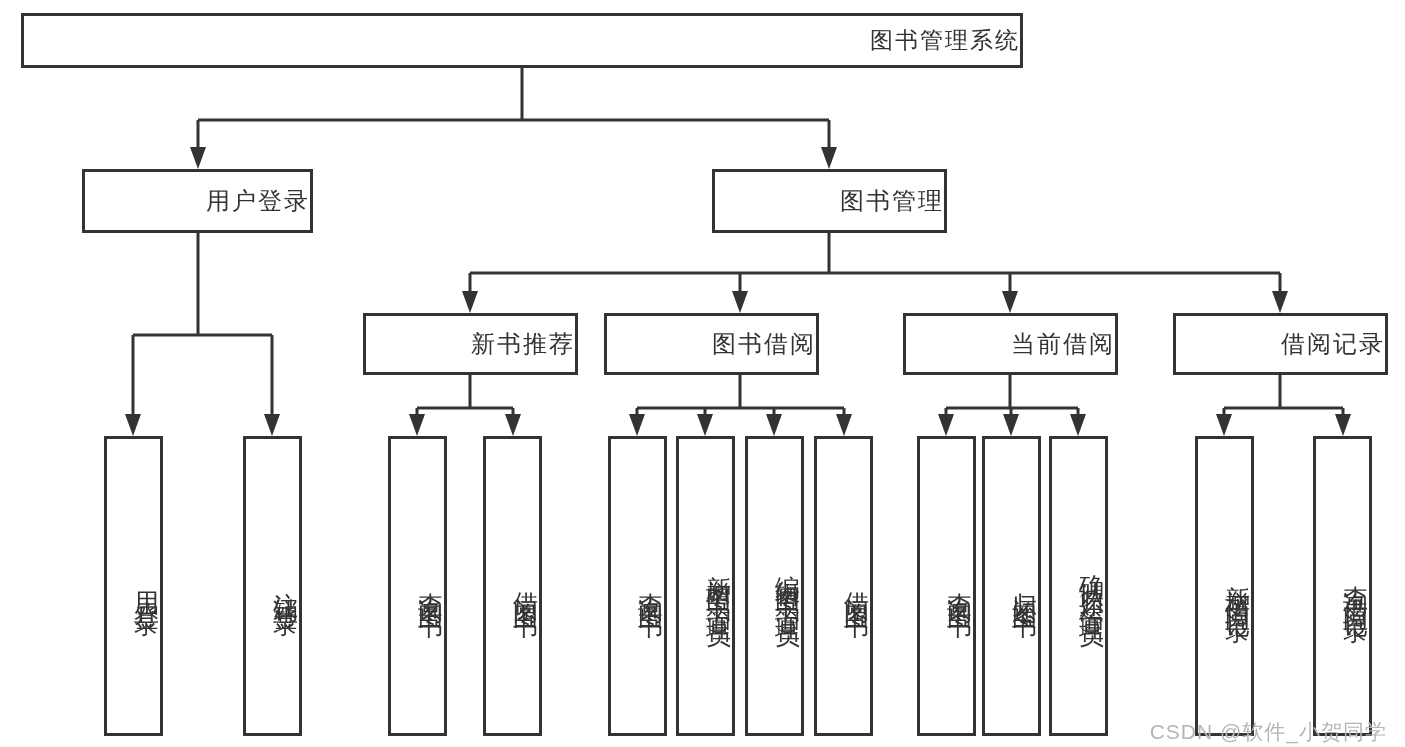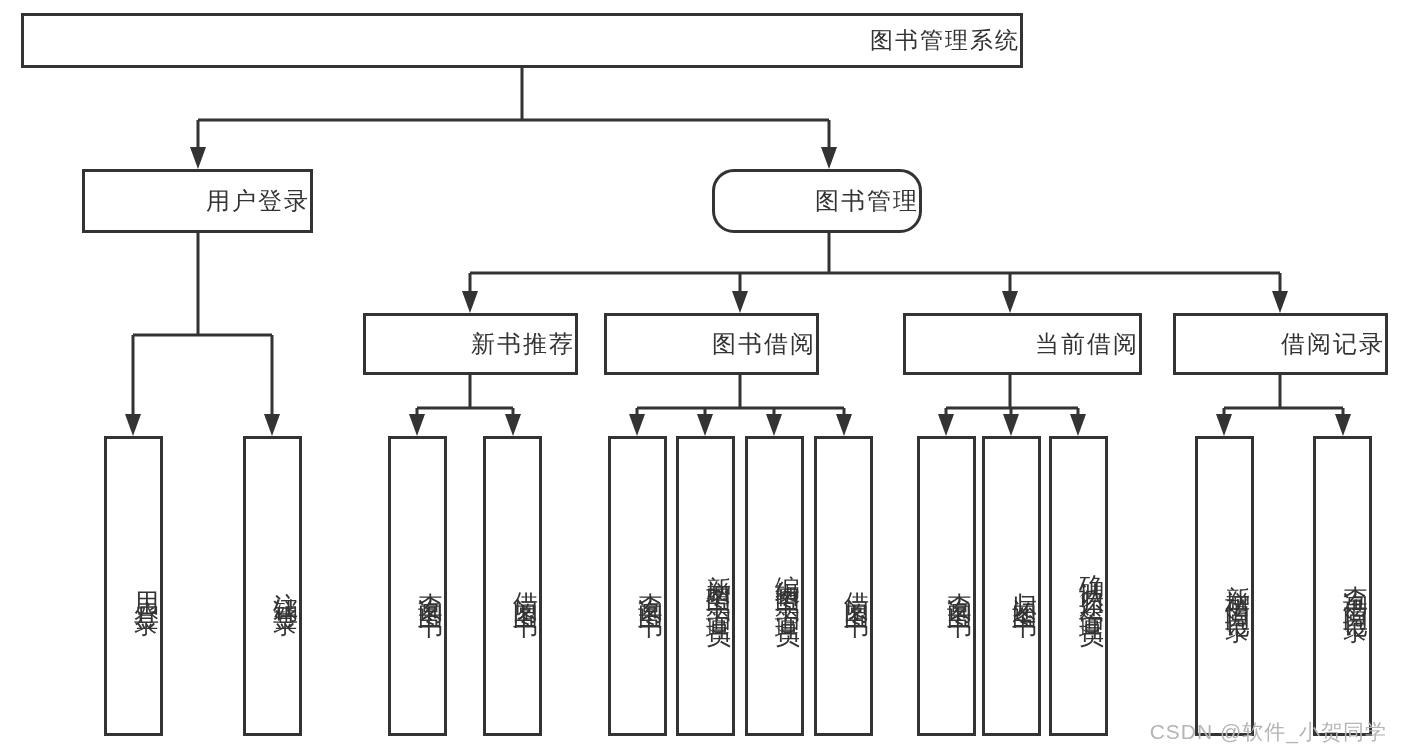--- a/index.html
+++ b/index.html
@@ -94,31 +94,31 @@
     </g>
   </svg>
 
   <div class="box h root" style="left:21px; top:13px; width:1002px; height:55px;">
     <span>图书管理系统</span>
   </div>
 
   <div class="box h" style="left:82px; top:169px; width:231px; height:64px;">
     <span>用户登录</span>
   </div>
-  <div class="box h" style="left:712px; top:169px; width:210px; height:64px;border-radius:22px;">
+  <div class="box h" style="left:712px; top:169px; width:235px; height:64px;">
     <span>图书管理</span>
   </div>
 
   <div class="box h" style="left:363px; top:313px; width:215px; height:62px;">
     <span>新书推荐</span>
   </div>
   <div class="box h" style="left:604px; top:313px; width:215px; height:62px;">
     <span>图书借阅</span>
   </div>
-  <div class="box h" style="left:903px; top:313px; width:239px; height:62px;">
+  <div class="box h" style="left:903px; top:313px; width:215px; height:62px;">
     <span>当前借阅</span>
   </div>
   <div class="box h" style="left:1173px; top:313px; width:215px; height:62px;padding-left:24px;">
     <span>借阅记录</span>
   </div>
 
   <div class="box v" style="left:104px;">
     <span class="vtext">用户登录</span>
   </div>
   <div class="box v" style="left:243px;">

